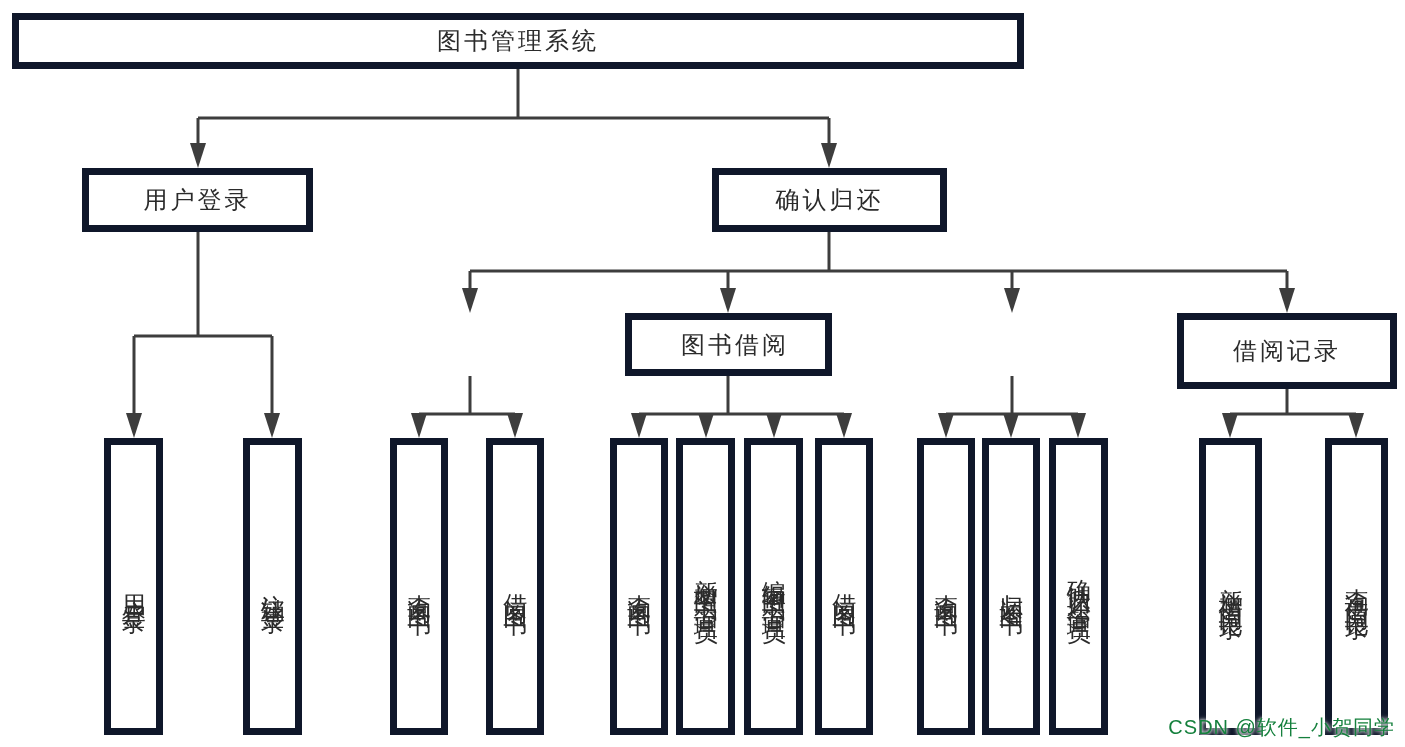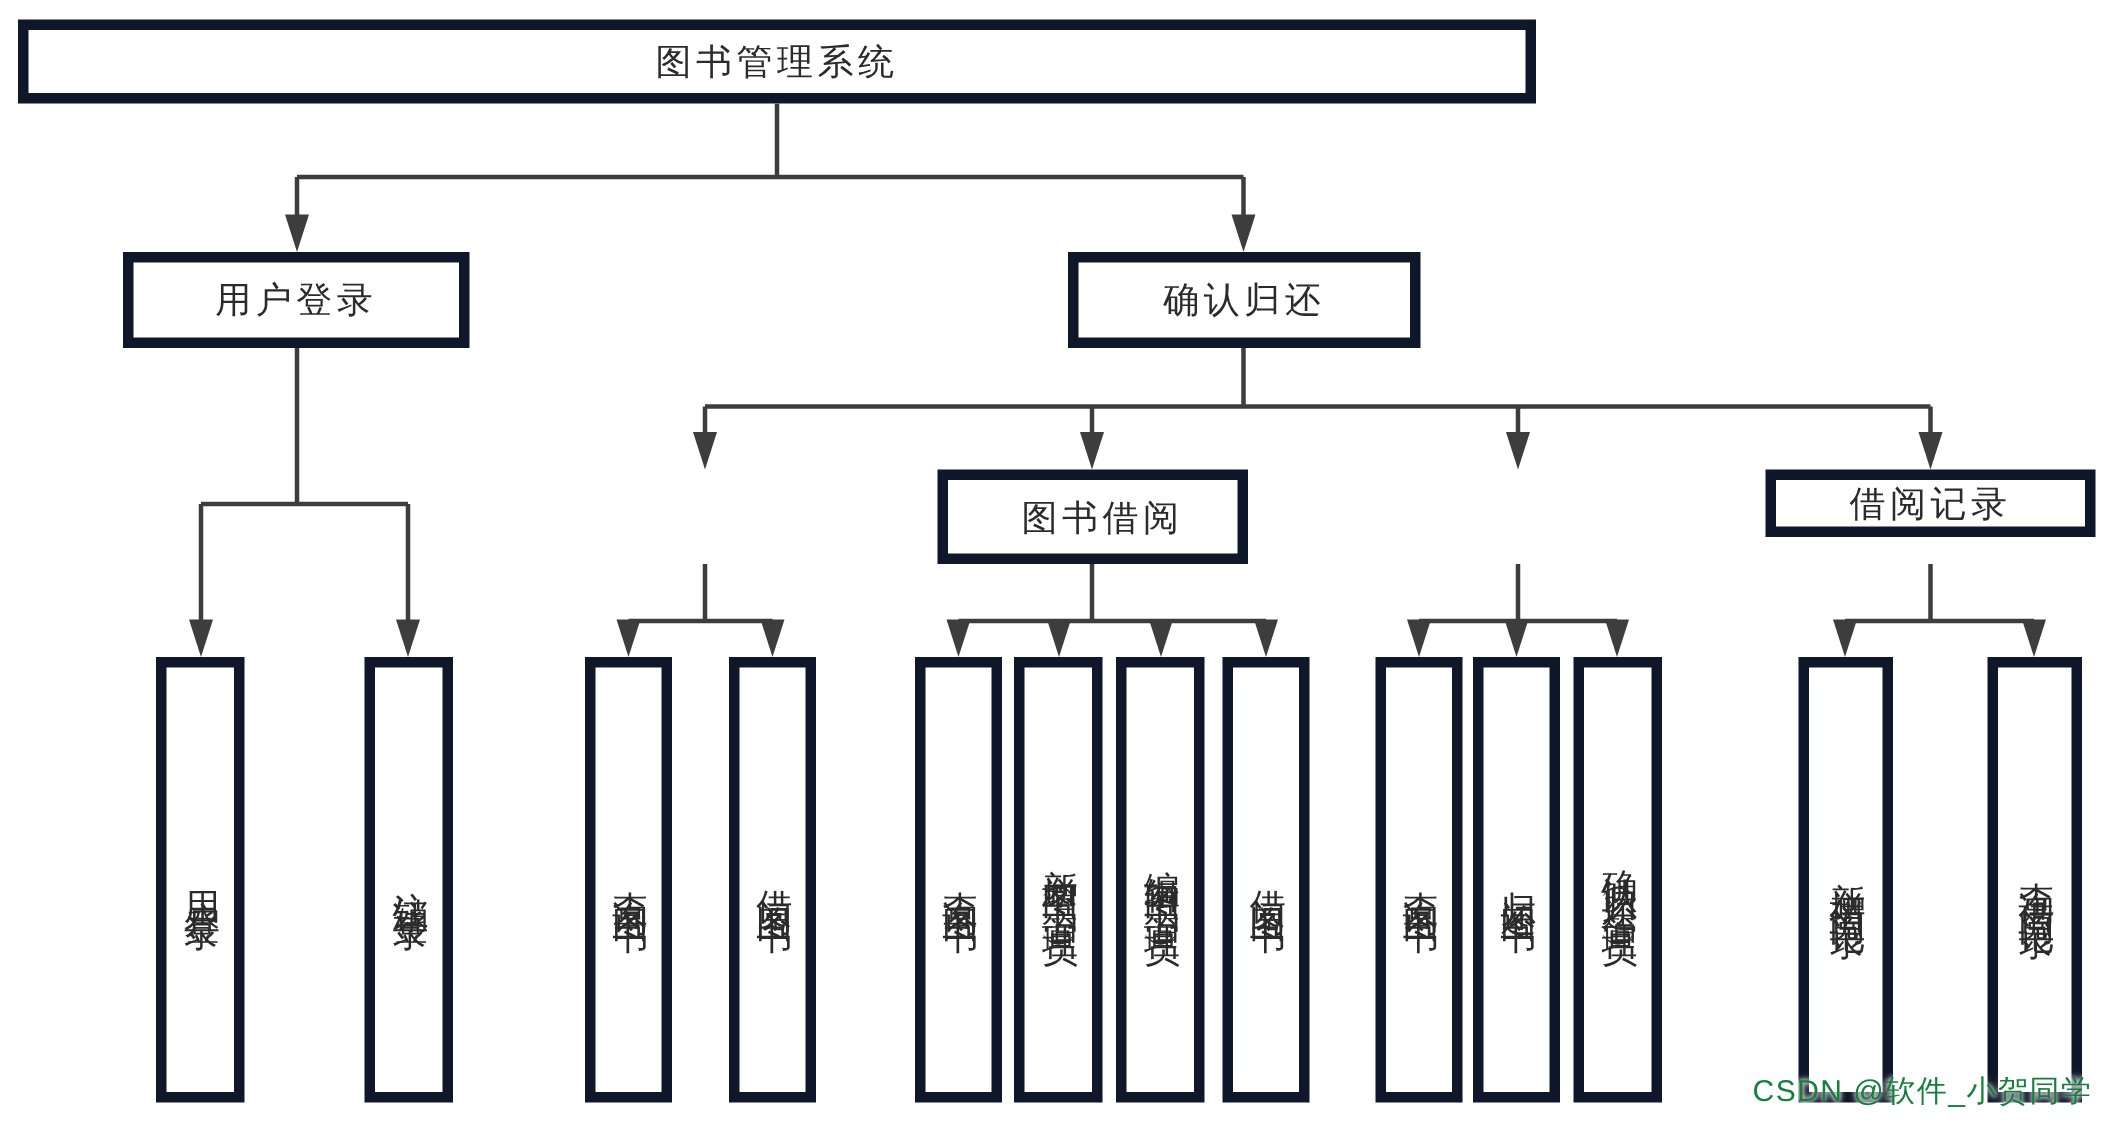--- a/index.html
+++ b/index.html
@@ -106,21 +106,21 @@
   <div class="node h-node" style="left:82px;top:168px;width:231px;height:64px;">
     <span>用户登录</span>
   </div>
   <div class="node h-node" style="left:712px;top:168px;width:235px;height:64px;">
     <span>确认归还</span>
   </div>
 
   <div class="node h-node" style="left:625px;top:313px;width:207px;height:63px;padding-left:13px;">
     <span>图书借阅</span>
   </div>
-  <div class="node h-node" style="left:1177px;top:313px;width:220px;height:45px;">
+  <div class="node h-node" style="left:1177px;top:313px;width:220px;height:76px;">
     <span>借阅记录</span>
   </div>
 
   <div class="node leaf" style="left:104px;width:59px;">
     <span class="vtext">用户登录</span>
   </div>
   <div class="node leaf" style="left:243px;width:59px;">
     <span class="vtext">注销登录</span>
   </div>
 

